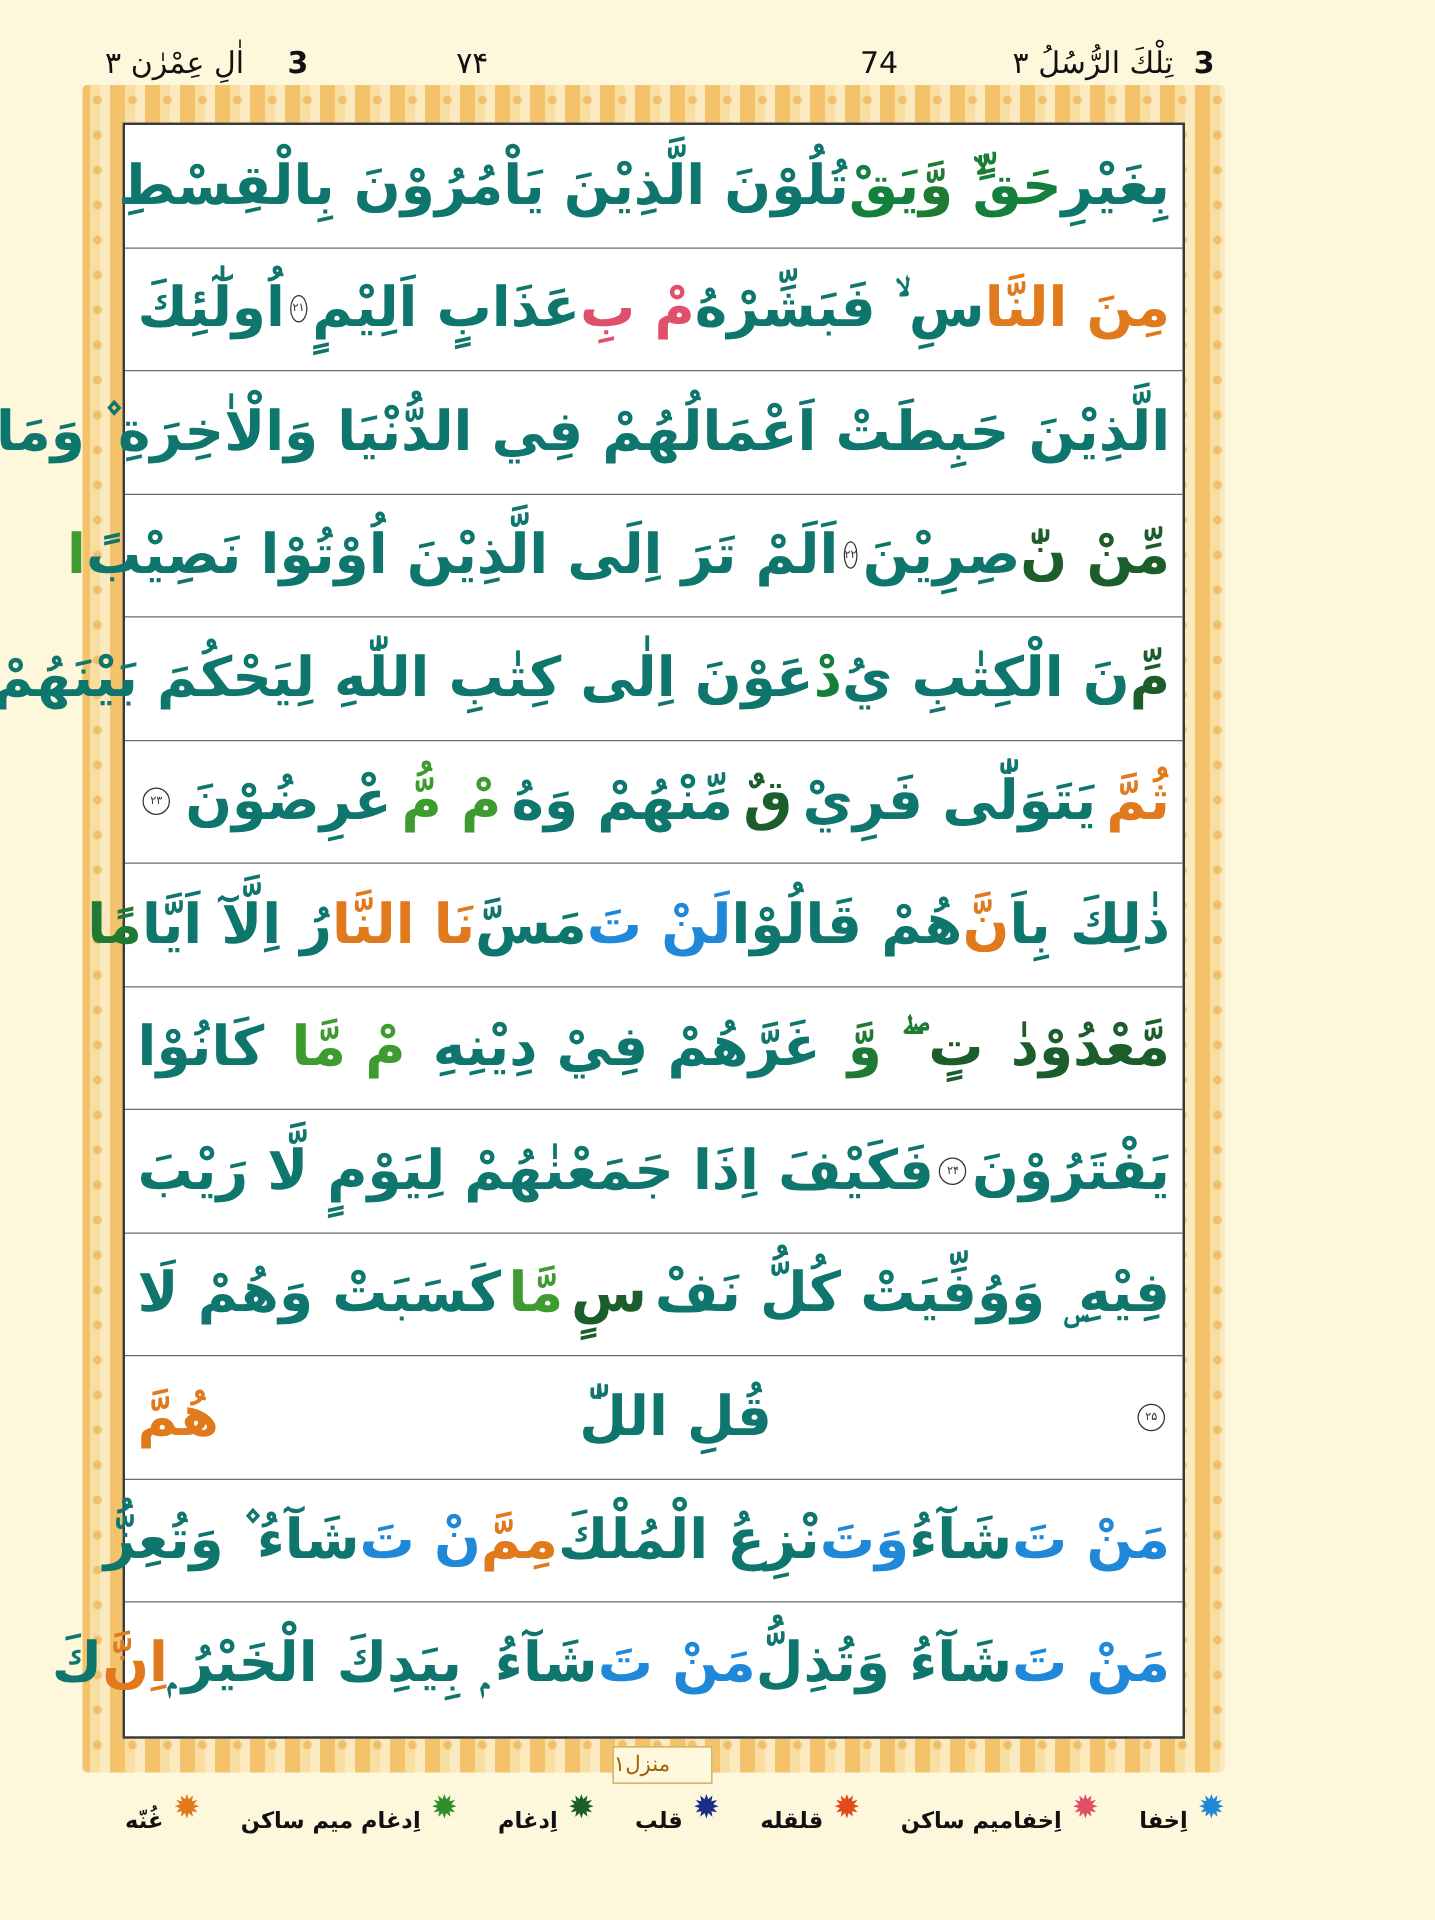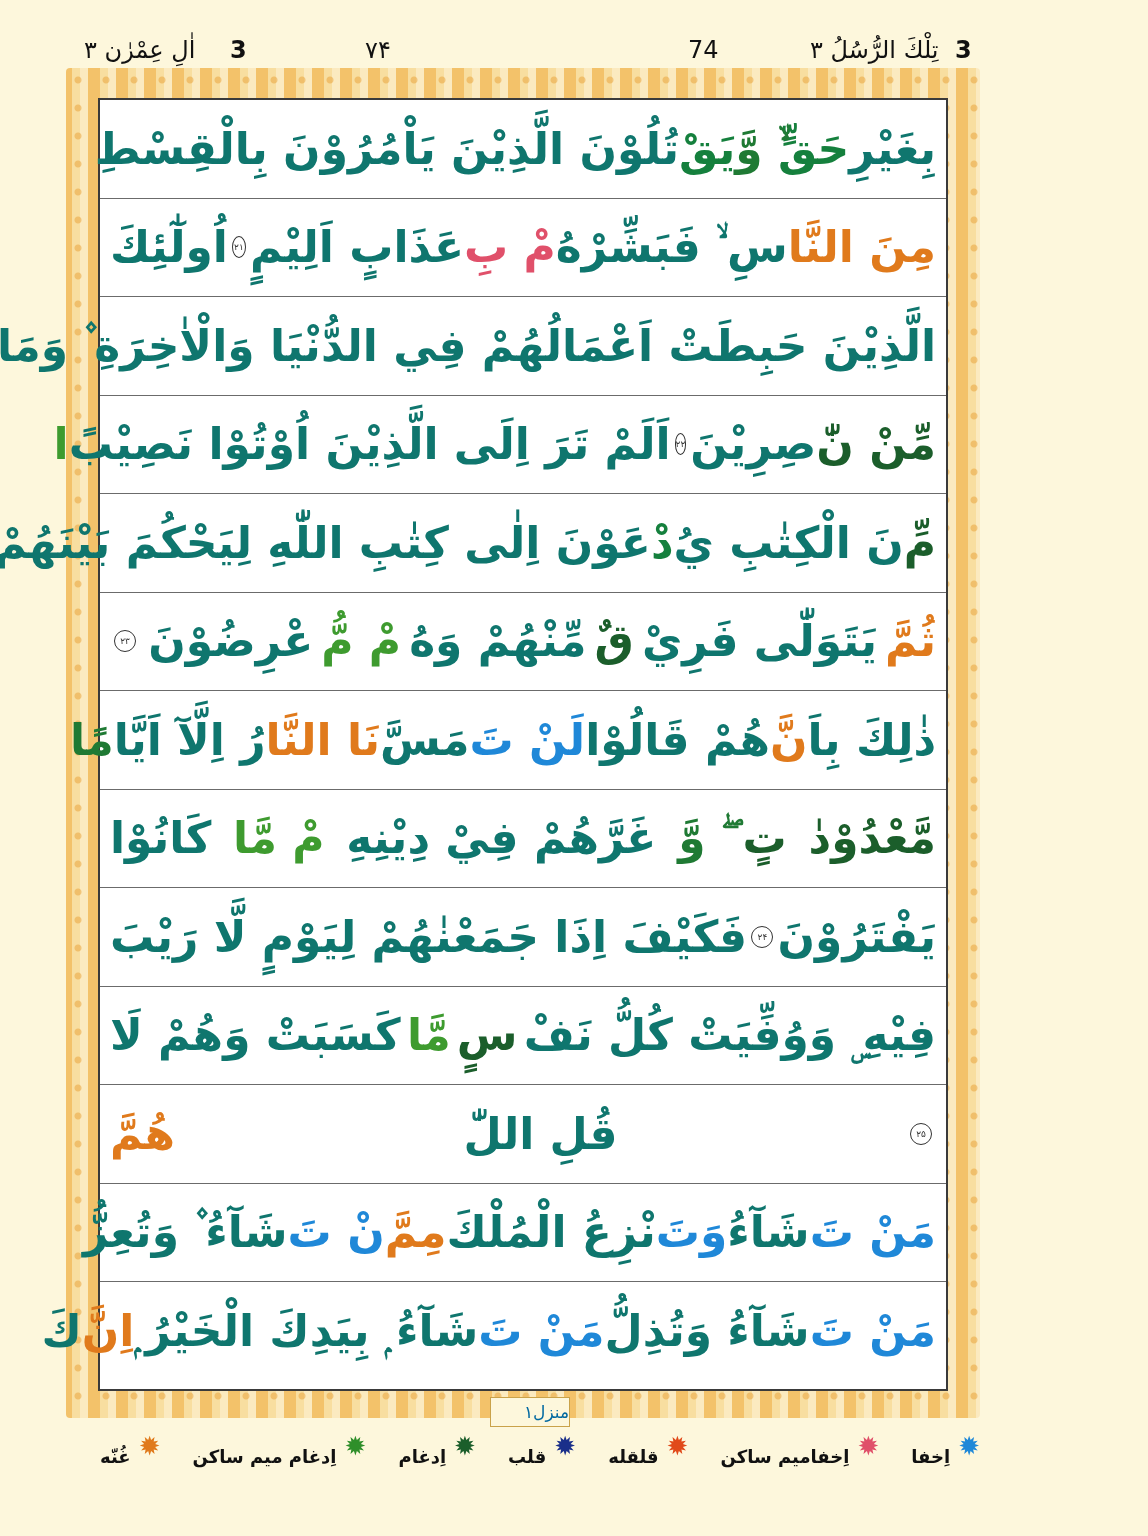--- a/index.html
+++ b/index.html
@@ -62,21 +62,21 @@
   .c-orange { color: #e07a1c; }
   .c-green { color: #1f7a34; }
   .c-dgreen { color: #1b5e2b; }
   .c-lgreen { color: #3e9b2f; }
   .c-blue { color: #1f88d8; }
   .c-pink { color: #e0506a; }
 
   .manzil {
     position: absolute; left: 490px; top: 1397px; width: 78px; height: 28px;
     background: #fdf7dc; border: 1.5px solid #c9a24a;
-    font-size: 17px; text-align: right; line-height: 28px; color: #0369a1;
+    font-size: 17px; text-align: left; line-height: 28px; color: #a16207;
     direction: rtl;
   }
   .legend {
     position: absolute; left: 100px; top: 1428px; width: 880px; height: 36px;
     display: flex; direction: rtl; justify-content: space-between; align-items: center;
   }
   .legend-item { display: flex; align-items: center; gap: 8px; direction: rtl; }
   .legend-star { font-size: 26px; line-height: 1; }
   .legend-label { font-size: 18px; font-weight: bold; color: #111; white-space: nowrap; margin-top: 20px; }
 </style>

